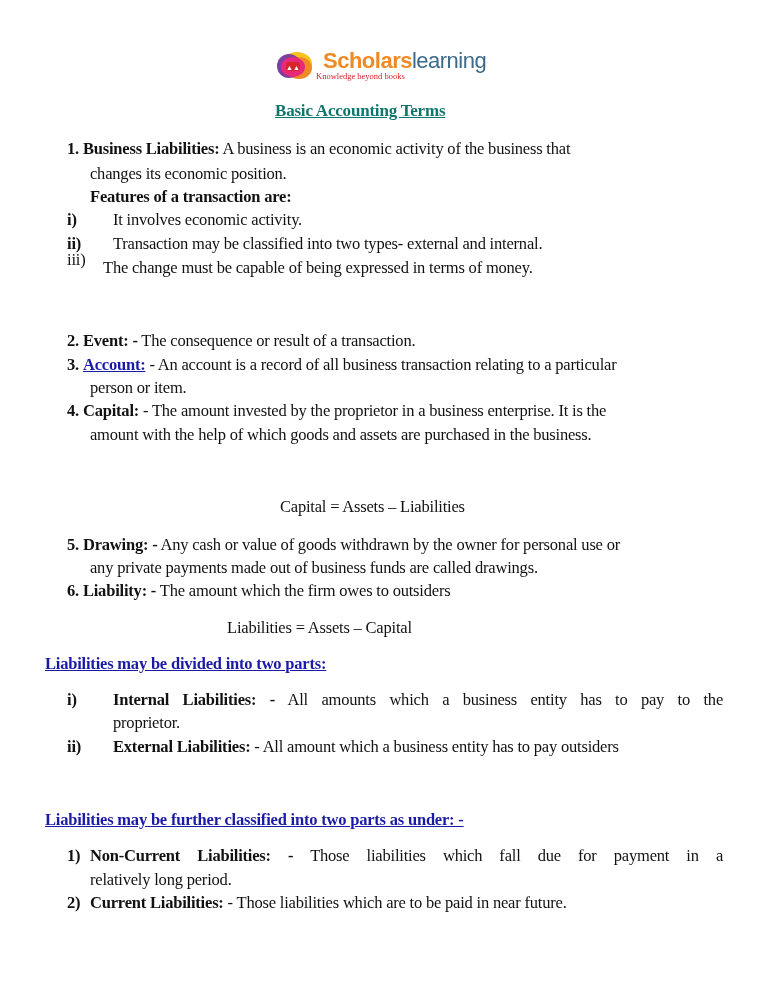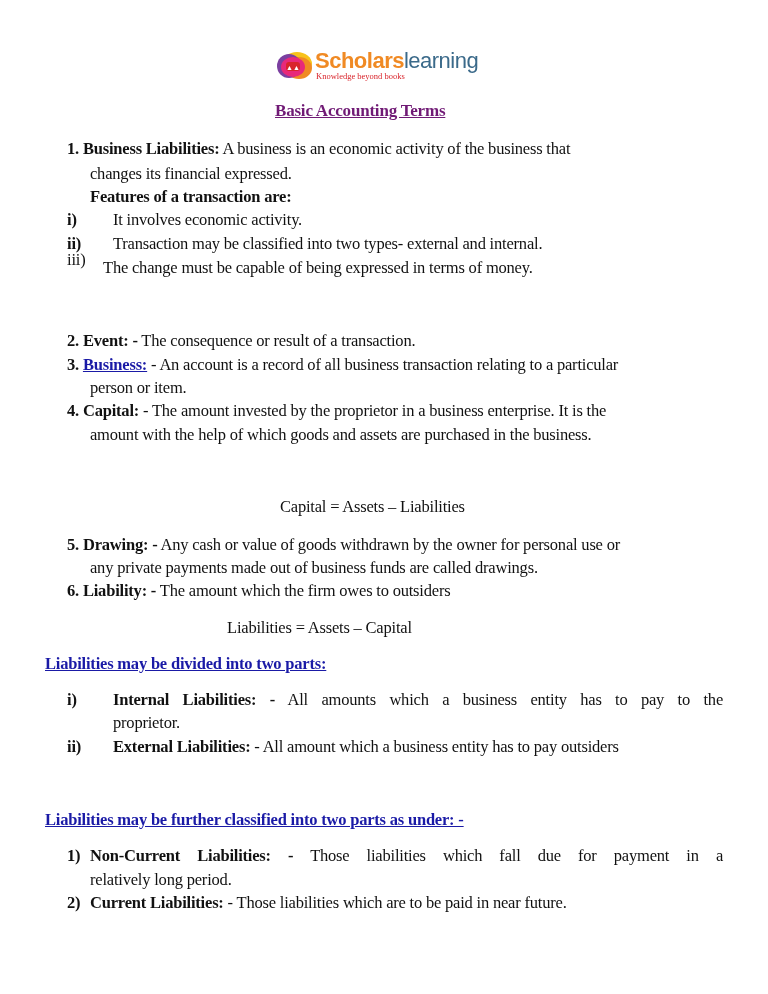--- a/index.html
+++ b/index.html
@@ -4,56 +4,56 @@
 <style>
   html, body { margin:0; padding:0; background:#fff; }
   body { width:768px; height:994px; position:relative; overflow:hidden;
          font-family:"Liberation Serif","DejaVu Serif",serif; color:#111; }
   .abs { position:absolute; }
   .line { position:absolute; font-size:16.5px; white-space:nowrap; line-height:20px; letter-spacing:-0.2px; }
   b { font-weight:bold; }
   .link { color:#1a1aa6; text-decoration:underline; font-weight:bold; }
   .logo { left:277px; top:48px; width:220px; height:36px; }
   .logo-text { position:absolute; left:38px; top:0; font-family:"Liberation Sans",sans-serif; font-size:22px; font-weight:bold; letter-spacing:-0.5px; }
-  .logo-text .s1 { color:#f08a24; }
+  .logo-text .s1 { color:#f08a24;margin-left:8px; }
   .logo-text .s2 { color:#3b6a8a; font-weight:normal; }
   .logo-tag { position:absolute; left:39px; top:23px; font-family:Liberation Serif, serif; font-size:8.5px; color:#d9242b; }
   .just { white-space:normal; text-align:justify; text-align-last:justify; }
 </style>
 </head>
 <body>
 
 <div class="abs logo">
   <svg class="abs" style="left:0;top:2px" width="36" height="32" viewBox="0 0 36 32">
     <ellipse cx="20" cy="14" rx="15" ry="12" fill="#f7c21b"></ellipse>
     <ellipse cx="22" cy="18" rx="13" ry="11" fill="#f08a24"></ellipse>
     <ellipse cx="12" cy="16" rx="12" ry="12" fill="#7b3fa0"></ellipse>
     <ellipse cx="16" cy="17" rx="12" ry="10" fill="#e8297a"></ellipse>
     <rect x="9" y="12" width="14" height="9" rx="3" fill="#d9242b"></rect>
     <text x="16" y="19.5" font-size="7" fill="#fff" text-anchor="middle" font-family="Liberation Sans, sans-serif" font-weight="bold">▲▲</text>
   </svg>
   <div class="logo-text"><span class="s1">Scholars</span><span class="s2">learning</span></div>
   <div class="logo-tag">Knowledge beyond books</div>
 </div>
 
-<div class="line" style="left:275px;top:101px;color:#701a75;font-weight:bold;text-decoration:underline;font-size:17px">Basic Accounting Terms</div>
+<div class="line" style="left:275px;top:101px;color:#0f766e;font-weight:bold;text-decoration:underline;font-size:17px">Basic Accounting Terms</div>
 
 <div class="line" style="left:67px;top:139px"><b>1.</b> <b>Business Liabilities:</b><span> A business is an economic activity of the business that</span></div>
-<div class="line" style="left:90px;top:164px">changes its financial expressed.</div>
+<div class="line" style="left:90px;top:164px">changes its economic position.</div>
 <div class="line" style="left:90px;top:187px;font-weight:bold">Features of a transaction are:</div>
 <div class="line" style="left:67px;top:210px;font-weight:bold">i)</div>
 <div class="line" style="left:113px;top:210px">It involves economic activity.</div>
 <div class="line" style="left:67px;top:234px;font-weight:bold">ii)</div>
 <div class="line" style="left:113px;top:234px">Transaction may be classified into two types- external and internal.</div>
 <div class="line" style="left:67px;top:250px;font-weight:normal">iii)</div>
 <div class="line" style="left:103px;top:258px">The change must be capable of being expressed in terms of money.</div>
 
 <div class="line" style="left:67px;top:331px"><b>2.</b> <b>Event: -</b><span> The consequence or result of a transaction.</span></div>
 
-<div class="line" style="left:67px;top:355px"><b>3.</b> <span class="link">Business:</span><span> - An account is a record of all business transaction relating to a particular</span></div>
+<div class="line" style="left:67px;top:355px"><b>3.</b> <span class="link">Account:</span><span> - An account is a record of all business transaction relating to a particular</span></div>
 <div class="line" style="left:90px;top:378px">person or item.</div>
 
 <div class="line" style="left:67px;top:401px"><b>4.</b> <b>Capital:</b><span> - The amount invested by the proprietor in a business enterprise. It is the</span></div>
 <div class="line" style="left:90px;top:425px">amount with the help of which goods and assets are purchased in the business.</div>
 
 <div class="line" style="left:280px;top:497px">Capital = Assets – Liabilities</div>
 
 <div class="line" style="left:67px;top:535px"><b>5.</b> <b>Drawing: -</b><span> Any cash or value of goods withdrawn by the owner for personal use or</span></div>
 <div class="line" style="left:90px;top:558px">any private payments made out of business funds are called drawings.</div>
 

